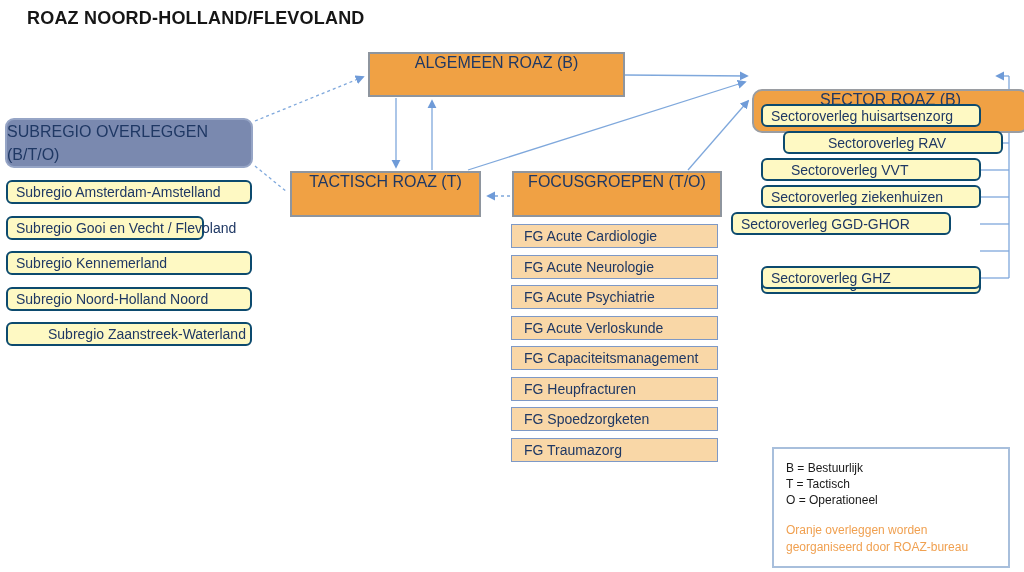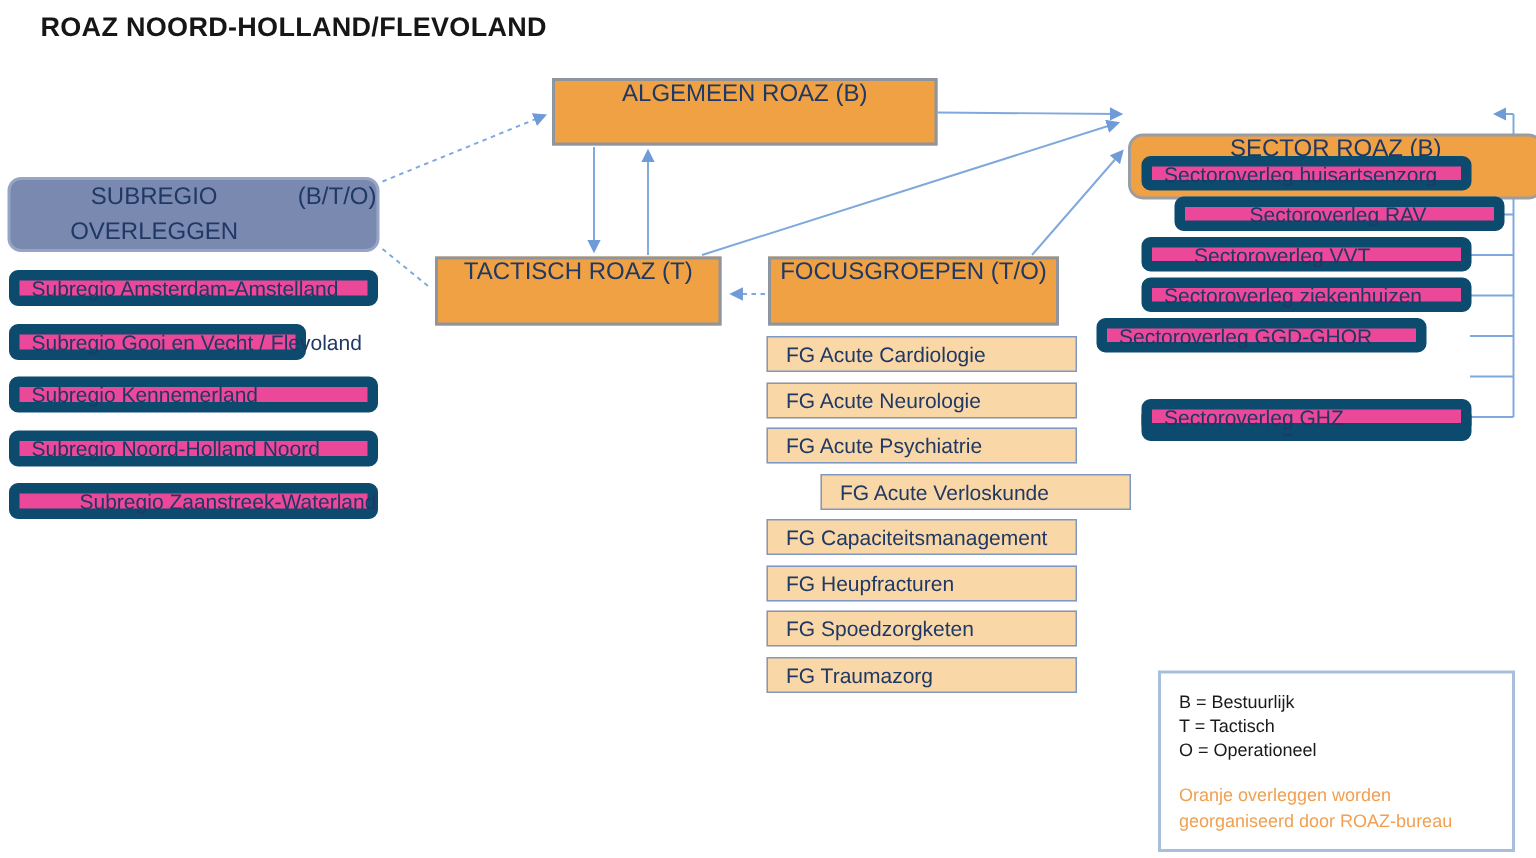--- a/index.html
+++ b/index.html
@@ -17,29 +17,29 @@
     position:absolute; box-sizing:border-box;
     display:flex; align-items:flex-start; justify-content:center;
     color:#1F3864; text-align:center;
   }
   .node.orange {
     background:#F0A144; border:2px solid #8E959E; font-size:16px;
   }
   .node.rounded { border-radius:10px; border-color:#9A9DA2; }
   .node.slate {
     background:#7A89AF; border:2px solid #96A5C6; border-radius:9px;
-    font-size:16px; flex-direction:row; line-height:1.45;
+    font-size:16px; flex-direction:column; line-height:1.45;
   }
   .item {
     position:absolute; box-sizing:border-box;
     display:flex; align-items:center; padding-left:8px;
     color:#1F3864; font-size:14px; white-space:nowrap;
   }
   .item.bluegray {
-    background:#ec4899; border:7px solid #0c4a6e; border-radius:6px;
+    background:#fef9c3; border:2px solid #0c4a6e; border-radius:6px;
   }
   .item.peach {
     background:#F9D7A7; border:1px solid #7E99C6; border-radius:0;padding-left:12px;
   }
   .legend {
     position:absolute; box-sizing:border-box;
     background:#ffffff; border:2px solid #A8BFDC;
     padding:11px 12px; font-size:12px; line-height:16px; color:#1a1a1a;
   }
   .legend .note {
@@ -97,34 +97,34 @@
 
   <div class="node slate" style="left:5px; top:118px; width:248px; height:50px;">
     <span>SUBREGIO OVERLEGGEN</span>
     <span>(B/T/O)</span>
   </div>
 
   <div class="node orange" style="left:290px; top:171px; width:191px; height:46px;">
     <span>TACTISCH ROAZ (T)</span>
   </div>
 
-  <div class="node orange" style="left:512px; top:171px; width:194px; height:46px;">
+  <div class="node orange" style="left:512px; top:171px; width:210px; height:46px;">
     <span>FOCUSGROEPEN (T/O)</span>
   </div>
 
   <div class="item bluegray" style="left:6px; top:180px; width:246px; height:24px;text-align:right;">Subregio Amsterdam-Amstelland</div>
   <div class="item bluegray" style="left:6px; top:216px; width:198px; height:24px;">Subregio Gooi en Vecht / Flevoland</div>
   <div class="item bluegray" style="left:6px; top:251px; width:246px; height:24px;">Subregio Kennemerland</div>
   <div class="item bluegray" style="left:6px; top:287px; width:246px; height:24px;">Subregio Noord-Holland Noord</div>
   <div class="item bluegray" style="left:6px; top:322px; width:246px; height:24px;padding-left:40px;">Subregio Zaanstreek-Waterland</div>
 
   <div class="item peach" style="left:511px; top:224px; width:207px; height:24px;">FG Acute Cardiologie</div>
   <div class="item peach" style="left:511px; top:255px; width:207px; height:24px;">FG Acute Neurologie</div>
   <div class="item peach" style="left:511px; top:285px; width:207px; height:24px;">FG Acute Psychiatrie</div>
-  <div class="item peach" style="left:511px; top:316px; width:207px; height:24px;margin-left:36px;">FG Acute Verloskunde</div>
+  <div class="item peach" style="left:511px; top:316px; width:207px; height:24px;">FG Acute Verloskunde</div>
   <div class="item peach" style="left:511px; top:346px; width:207px; height:24px;">FG Capaciteitsmanagement</div>
   <div class="item peach" style="left:511px; top:377px; width:207px; height:24px;">FG Heupfracturen</div>
   <div class="item peach" style="left:511px; top:407px; width:207px; height:24px;">FG Spoedzorgketen</div>
   <div class="item peach" style="left:511px; top:438px; width:207px; height:24px;">FG Traumazorg</div>
 
   <div class="item bluegray" style="left:761px; top:104px; width:220px; height:23px;">Sectoroverleg huisartsenzorg</div>
   <div class="item bluegray" style="left:783px; top:131px; width:220px; height:23px;padding-left:43px;">Sectoroverleg RAV</div>
   <div class="item bluegray" style="left:761px; top:158px; width:220px; height:23px;padding-left:28px;">Sectoroverleg VVT</div>
   <div class="item bluegray" style="left:761px; top:185px; width:220px; height:23px;">Sectoroverleg ziekenhuizen</div>
   <div class="item bluegray" style="left:731px; top:212px; width:220px; height:23px;">Sectoroverleg GGD-GHOR</div>

